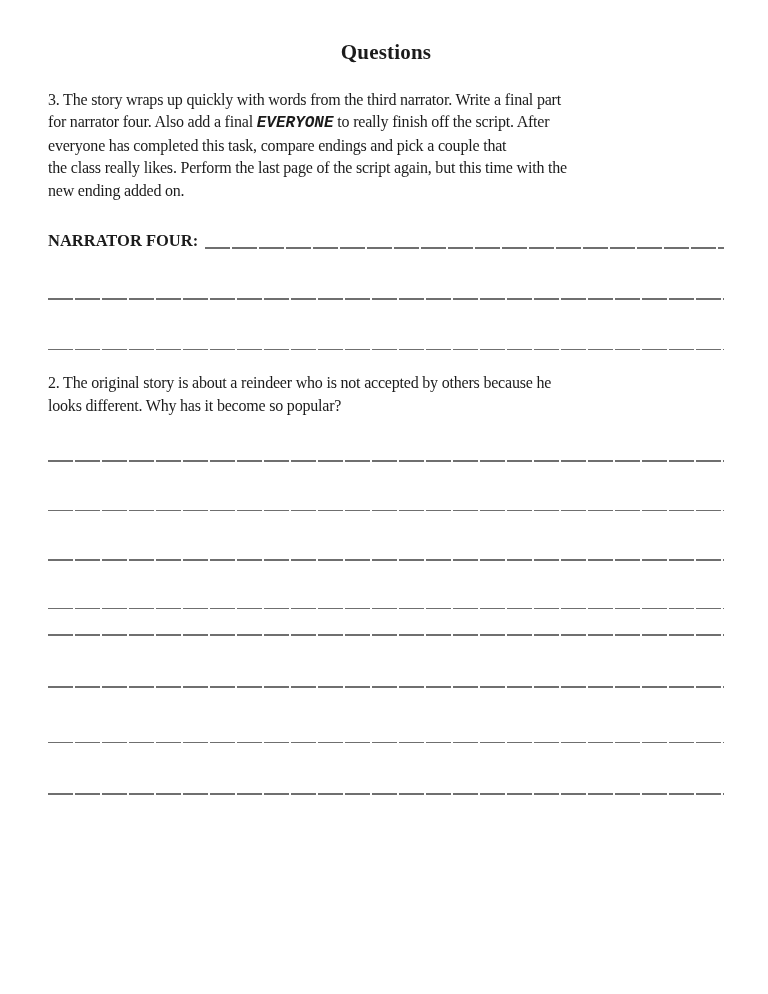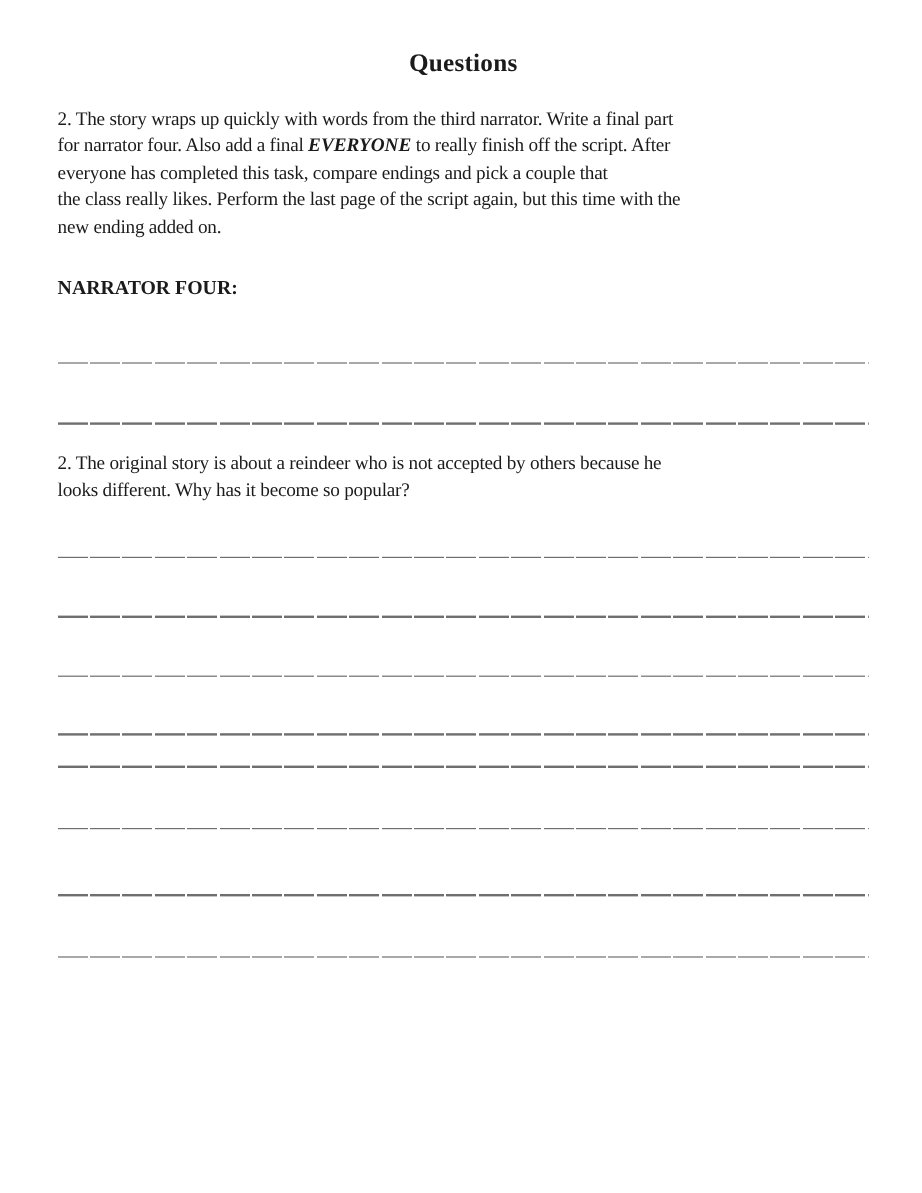--- a/index.html
+++ b/index.html
@@ -35,26 +35,26 @@
     letter-spacing: -0.2px;
     white-space: pre-line;
   }
   .q1 { margin-top: 24px; }
   .q2 { margin-top: 22px; }
   .q5 { margin-top: 31px; }
   .em-strong {
     font-weight: bold;
     font-style: italic;
     letter-spacing: 0;
+    font-family: Liberation Mono, monospace;
   }
   .label-row {
     display: flex;
     font-size: 16.5px;
     line-height: 22px;
-    flex-direction: column;
   }
   .narrator-row { margin-top: 28px; }
   .everyone-row { margin-top: 32px; }
   .label {
     font-weight: bold;
     white-space: pre;
   }
   .label.italic { font-style: italic; }
   .rule {
     height: 1.6px;
@@ -100,21 +100,21 @@
   }
 </style>
 </head>
 <body>
 
 <div class="page">
   <div class="content">
 
     <h1 class="title">Questions</h1>
 
-    <p class="question q1"><span>2. The story wraps up quickly with words from the third narrator. Write a final part
+    <p class="question q1"><span>3. The story wraps up quickly with words from the third narrator. Write a final part
 for narrator four. Also add a final </span><span class="em-strong">EVERYONE</span><span> to really finish off the script. After
 everyone has completed this task, compare endings and pick a couple that
 the class really likes. Perform the last page of the script again, but this time with the
 new ending added on.</span></p>
 
     <div class="label-row narrator-row">
       <span class="label">NARRATOR FOUR:</span>
       <span class="rule fill-line"></span>
     </div>
 

